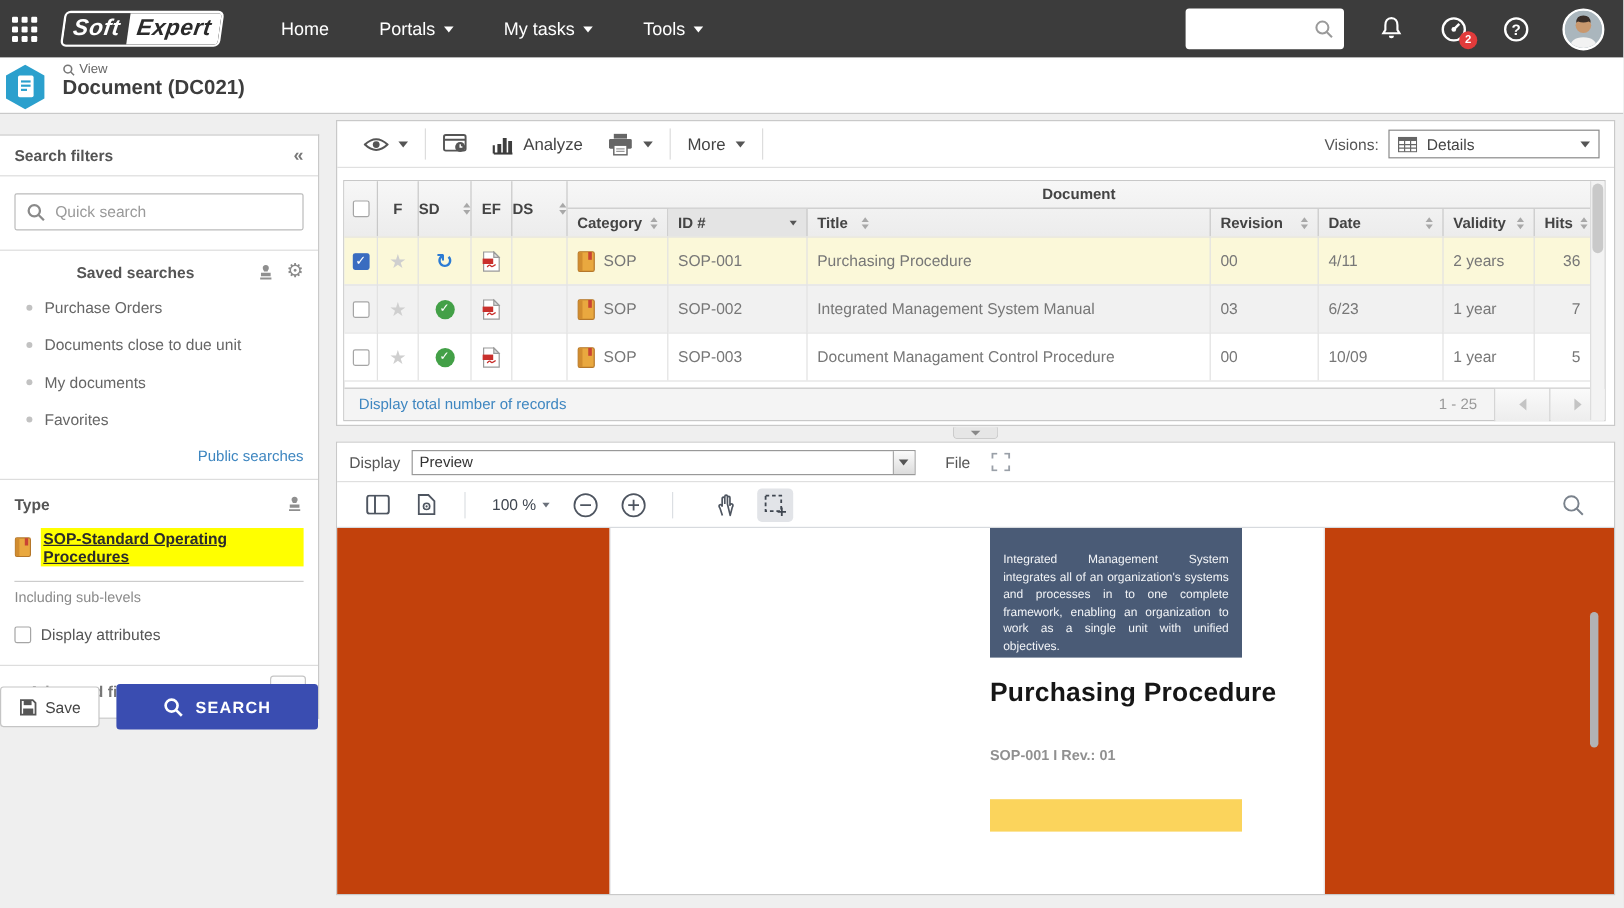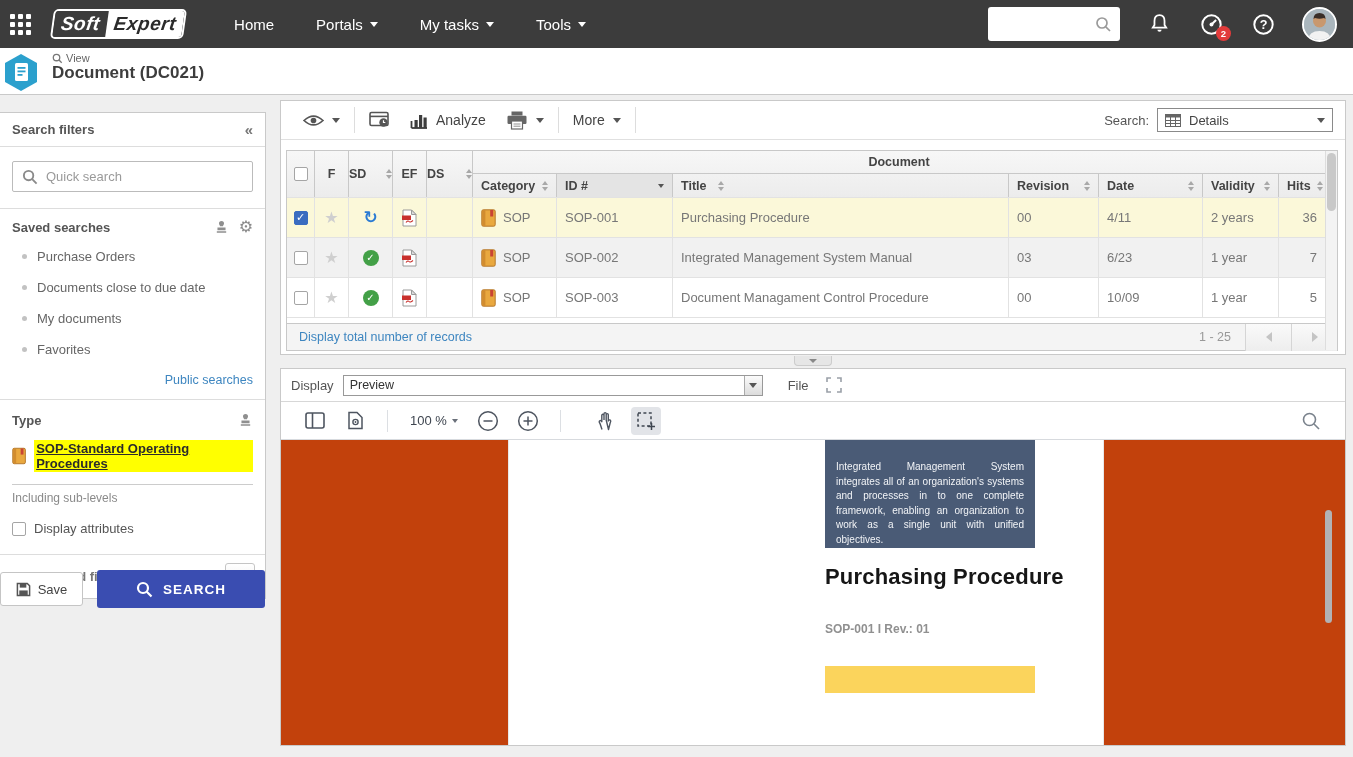--- a/index.html
+++ b/index.html
@@ -32,21 +32,21 @@
 
   
   .sidebar { position:absolute; left:0; top:112px; width:266px; background:#fff; border:1px solid #c9c9c9; border-left:none; }
   .sb-head { display:flex; align-items:center; justify-content:space-between; padding:8px 12px; border-bottom:1px solid #ddd; }
   .sb-title { font-size:13px; font-weight:bold; color:#555; }
   .collapse { font-size:15px; font-weight:bold; color:#777; cursor:pointer; }
   .qs-block { padding:14px 12px 16px; border-bottom:1px solid #ddd; }
   .qs-input { display:flex; align-items:center; gap:8px; height:31px; border:1px solid #bbb; border-radius:2px; padding:0 9px; }
   .qs-input input { border:none; outline:none; flex:1; font-size:13px; color:#444; font-family:inherit; }
   .qs-input input::placeholder { color:#9a9a9a; }
-  .sb-sec-head { display:flex; align-items:center; padding:10px 12px 6px; }
+  .sb-sec-head { display:flex; align-items:center; padding:10px 12px 6px;text-align:center; }
   .sb-sec-head .sb-title { flex:1; }
   .sb-tools { display:flex; gap:10px; align-items:center; }
   .gear-ch { font-size:16px; color:#8a8a8a; line-height:1; cursor:pointer; }
   .saved-item { display:flex; align-items:center; gap:10px; padding:8px 12px 8px 22px; font-size:13px; color:#666; cursor:pointer; }
   .bullet { width:5px; height:5px; border-radius:50%; background:#c2c2c2; flex:none; }
   .public-link { text-align:right; padding:8px 12px 12px; font-size:12.5px; color:#3e86c0; cursor:pointer; border-bottom:1px solid #ddd; }
   .type-sec { padding:8px 12px 0; }
   .type-head { display:flex; align-items:center; justify-content:space-between; padding:4px 0 10px; }
   .sop-link-row { display:flex; align-items:center; gap:8px; padding:2px 0 12px; }
   .sop-link { background:#ffff00; font-size:13px; font-weight:bold; color:#2b2b2b; text-decoration:underline; cursor:pointer; padding:1px 2px; }
@@ -261,21 +261,21 @@
           </svg>
         <span class="gear-ch">⚙</span>
       </span>
     </div>
     <div class="saved-item">
         <i class="bullet"></i>
         <span>Purchase Orders</span>
       </div>
     <div class="saved-item">
         <i class="bullet"></i>
-        <span>Documents close to due date</span>
+        <span>Documents close to due unit</span>
       </div>
     <div class="saved-item">
         <i class="bullet"></i>
         <span>My documents</span>
       </div>
     <div class="saved-item">
         <i class="bullet"></i>
         <span>Favorites</span>
       </div>
     <div class="public-link">Public searches</div>
@@ -366,21 +366,21 @@
           </svg>
         <i class="caret-g"></i>
       </div>
       <div class="tb-sep"></div>
       <div class="tb-item">
         <span>More</span>
         <i class="caret-g"></i>
       </div>
       <div class="tb-sep"></div>
       <div class="visions">
-        <span>Search:</span>
+        <span>Visions:</span>
         <div class="visions-select">
           <svg width="16" height="13" viewBox="0 0 16 13">
               <rect x="0.5" y="0.5" width="15" height="12" fill="#fff" stroke="#666"></rect>
               <rect x="0.5" y="0.5" width="15" height="3" fill="#666"></rect>
               <line x1="5.5" y1="0.5" x2="5.5" y2="12.5" stroke="#666"></line>
               <line x1="10.5" y1="0.5" x2="10.5" y2="12.5" stroke="#666"></line>
               <line x1="0.5" y1="6.5" x2="15.5" y2="6.5" stroke="#666"></line>
               <line x1="0.5" y1="9.5" x2="15.5" y2="9.5" stroke="#666"></line>
             </svg>
           <span class="lbl">Details</span>

